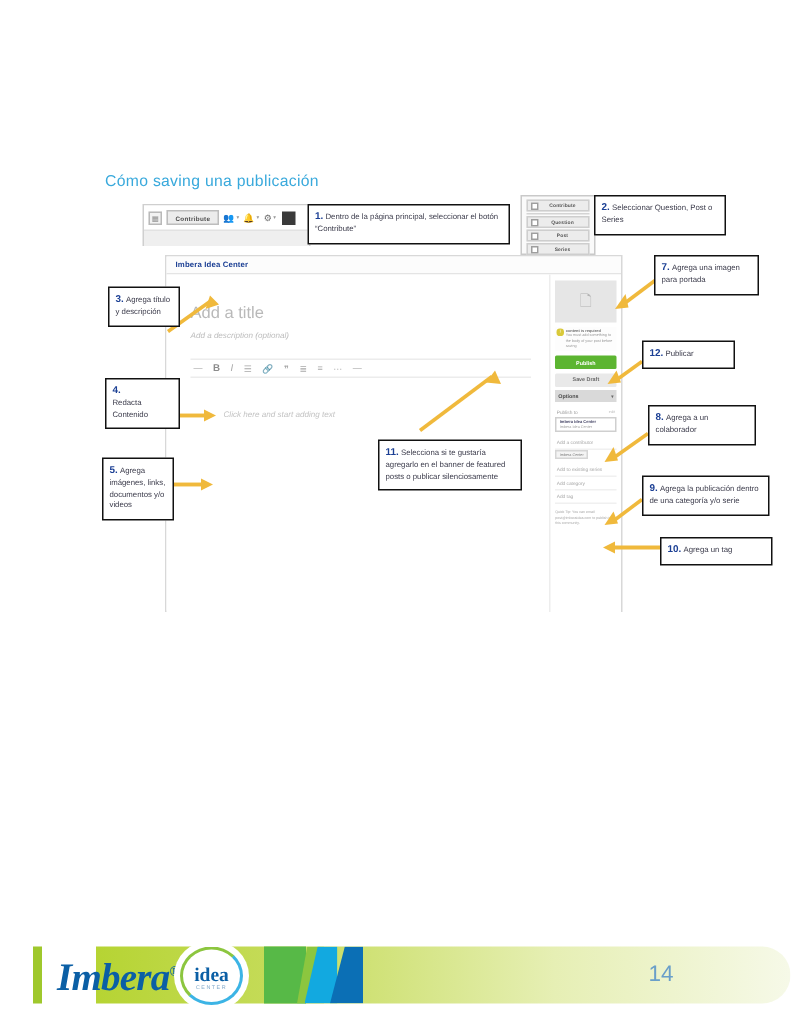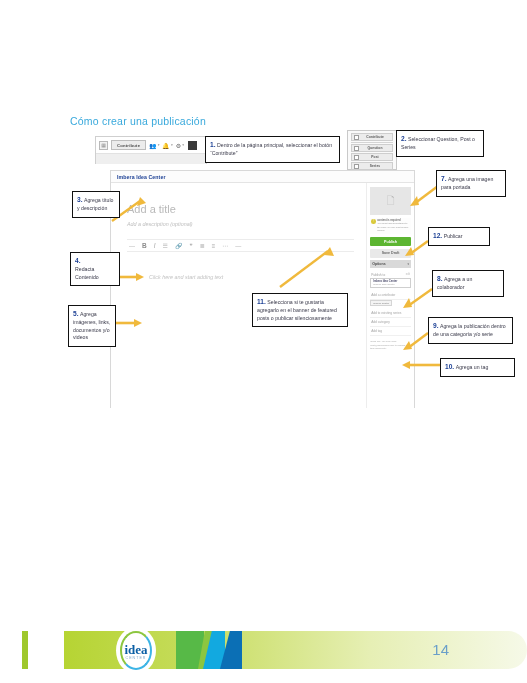--- a/index.html
+++ b/index.html
@@ -217,21 +217,21 @@
     background:#9fc82c;
   }
   .f-imbera {
     position:absolute; left:38px; top:20px;
     font-family: "Liberation Serif", serif;
     font-style: italic; font-weight: bold; font-size: 26px;
     color: #0b5fa5; letter-spacing:-.5px;
   }
   .f-imbera sup { font-size:10px; vertical-align: super; }
   .f-circle {
-    position:absolute; left:118px; top:12px; width:36px; height:43px;
+    position:absolute; left:118px; top:12px; width:46px; height:43px;
     border-radius:50%; background:#fff;
     box-shadow: 0 0 0 2px #ffffff;
     overflow:hidden;
   }
   .f-circle .ring {
     position:absolute; inset:2px; border-radius:50%;
     border: 2.5px solid #3cb4e5;
     border-top-color: #8cc63f; border-right-color:#3cb4e5;
     border-bottom-color:#3cb4e5; border-left-color:#8cc63f;
   }
@@ -247,21 +247,21 @@
   .page-num {
     position:absolute; right: 78px; top: 24px;
     font-size: 15px; color:#6a9fc9;
   }
 </style>
 </head>
 <body>
 
 <div id="slide">
 
-  <div class="slide-title">Cómo crear una publicación</div>
+  <div class="slide-title">Cómo saving una publicación</div>
 
   <div class="shot-toolbar">
     <div class="tb-row">
       <div class="tb-sq">▦</div>
       <div class="tb-contribute">Contribute</div>
       <div class="tb-ic">
           <span class="g">👥</span>
           <span class="car">▾</span>
         </div>
       <div class="tb-ic">
@@ -459,20 +459,21 @@
     <path d="M10 1 L2 5 L10 9 Z" fill="#f0b93c"></path>
   </svg>
 
   <div class="footer">
     <div class="f-bar"></div>
     <div class="f-green"></div>
     <div class="f-green2"></div>
     <div class="f-cyan"></div>
     <div class="f-blue"></div>
     <div class="f-tick"></div>
+    <div class="f-imbera"><span>Imbera</span><sup>®</sup></div>
     <div class="f-circle">
       <div class="ring"></div>
       <div class="idea">idea</div>
       <div class="ctr">CENTER</div>
     </div>
     <div class="page-num">14</div>
   </div>
 
 </div>
 

